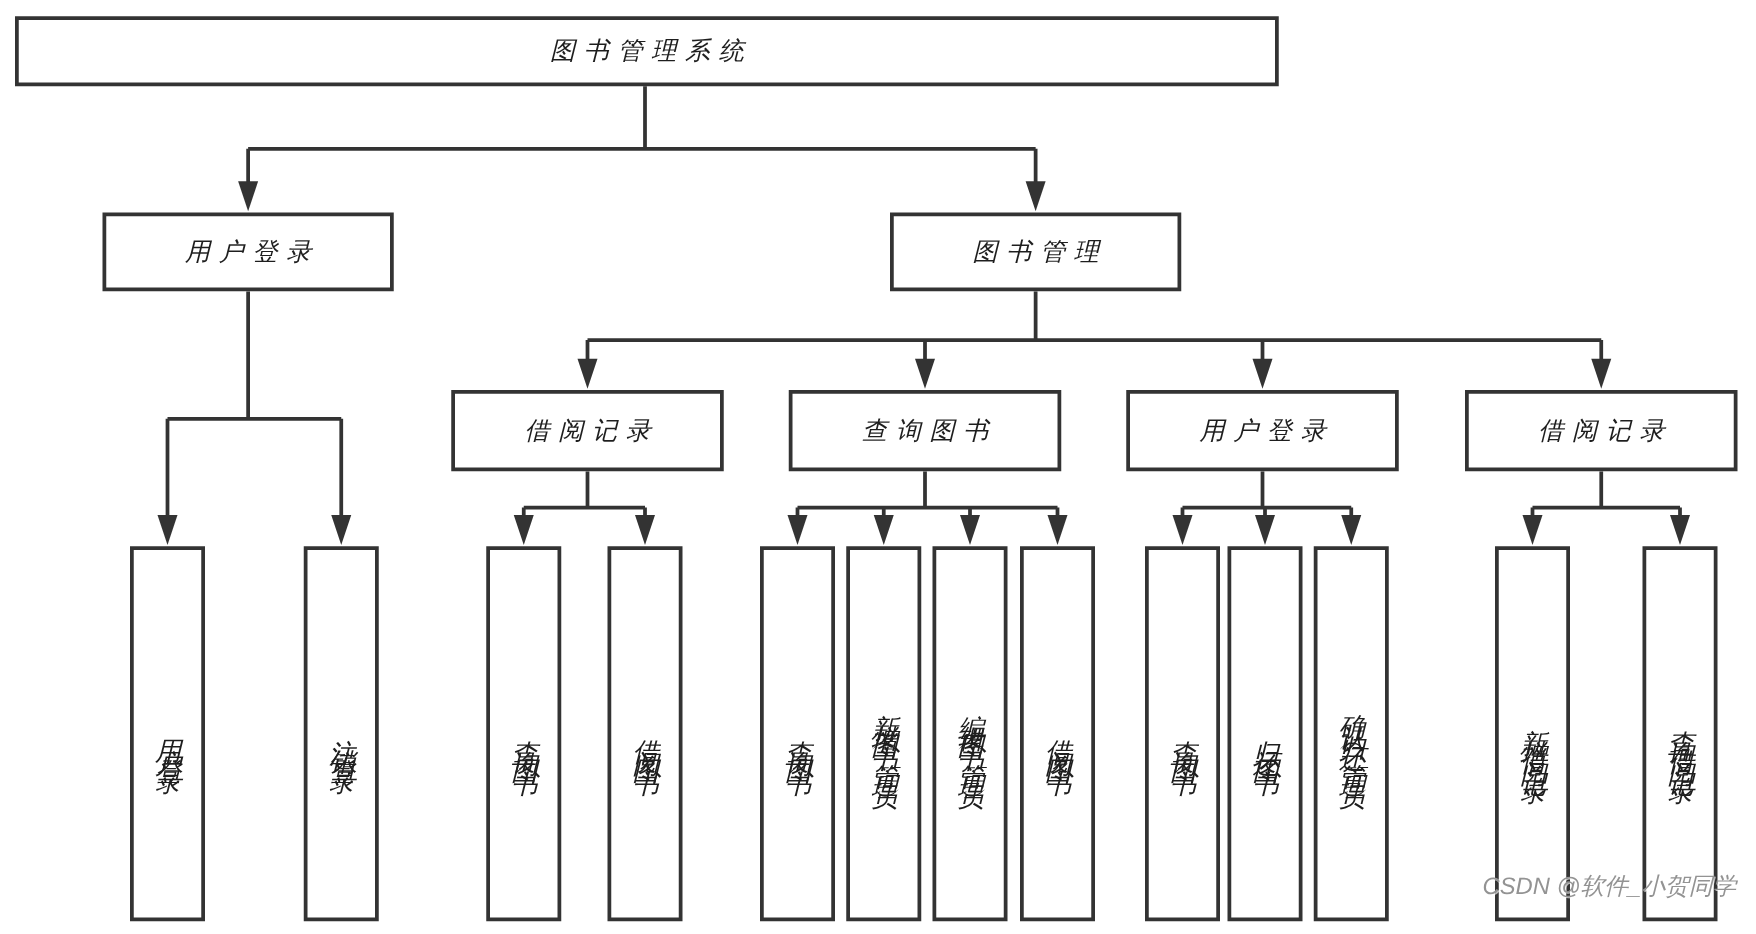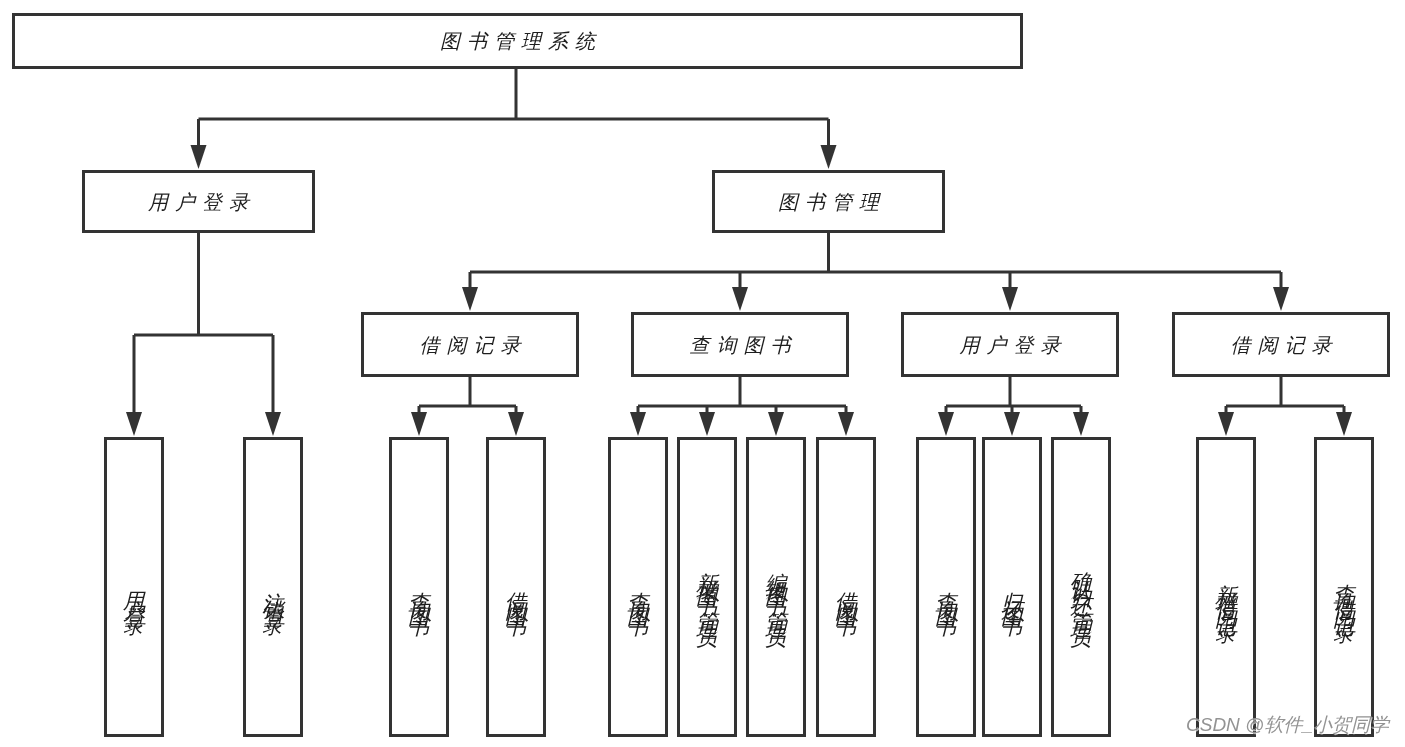--- a/index.html
+++ b/index.html
@@ -49,21 +49,21 @@
     text-orientation: mixed;
     font-size: 21px;
     letter-spacing: 8px;
     margin-bottom: -8px;
     line-height: 1;
     white-space: nowrap;
   }
   .watermark {
     position: absolute;
     left: 1186px;
-    top: 712px;
+    top: 697px;
     font-size: 19px;
     line-height: 1.4;
     color: var(--watermark);
     white-space: nowrap;
     z-index: 5;
     text-shadow: 1px 1px 0 rgba(255,255,255,0.65);
     text-align: right;
   }
 </style>
 </head>

